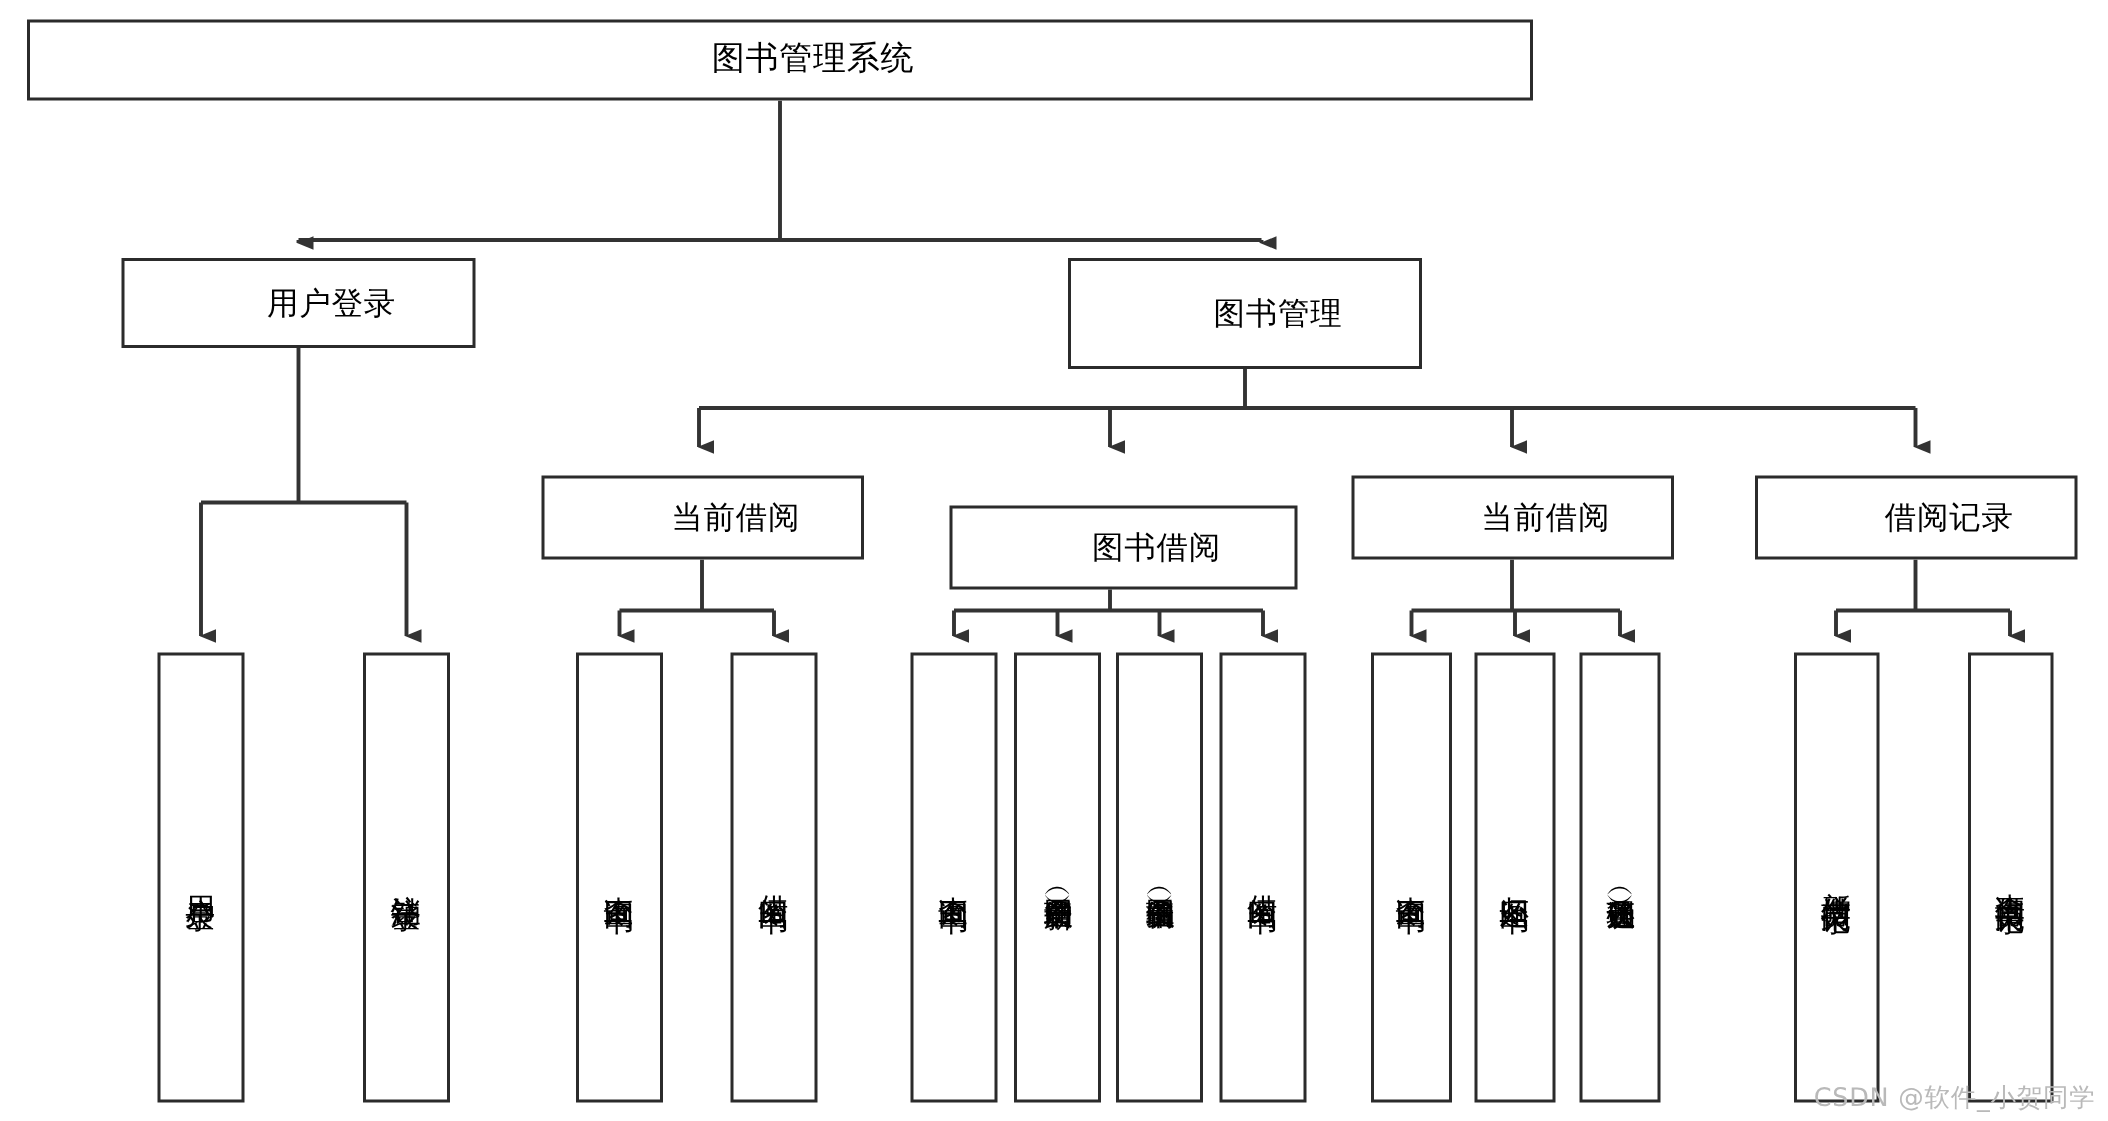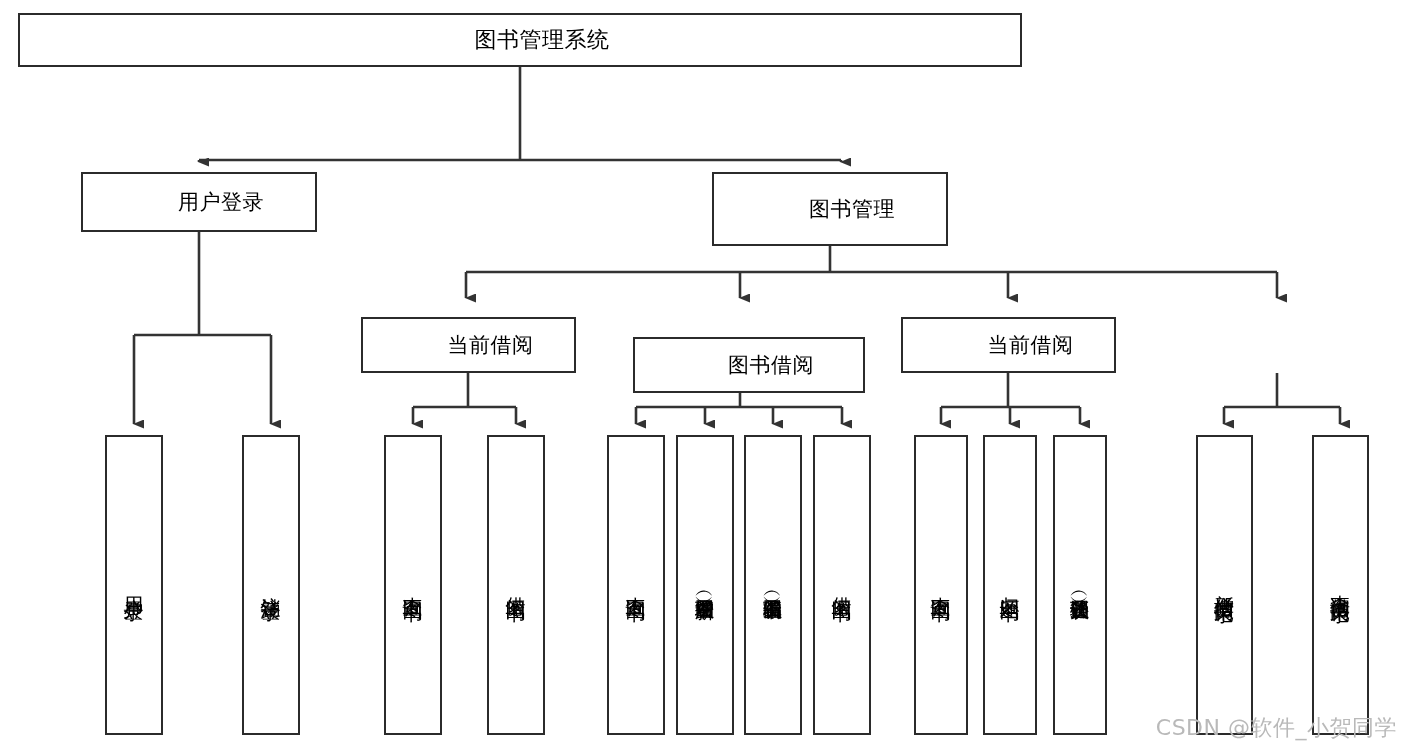--- a/index.html
+++ b/index.html
@@ -58,21 +58,21 @@
     letter-spacing: 2px;
   }
   .node.v.tight .vtext {
     letter-spacing: 0px;
     font-size: 19px;
   }
   .watermark {
     position: absolute;
     right: 8px;
     bottom: 4px;
-    font-size: 22px;
+    font-size: 17px;
     color: #b9b9b9;
     white-space: nowrap;
     letter-spacing: 0.5px;
   }
 </style>
 </head>
 <body>
 
 <div id="canvas">
 
@@ -139,20 +139,23 @@
 
   <div class="node h" style="left:361px; top:317px; width:215px; height:56px;">
     <span>当前借阅</span>
   </div>
   <div class="node h" style="left:633px; top:317px; width:232px; height:56px;margin-top:20px;">
     <span>图书借阅</span>
   </div>
   <div class="node h" style="left:901px; top:317px; width:215px; height:56px;">
     <span>当前借阅</span>
   </div>
+  <div class="node h" style="left:1170px; top:317px; width:215px; height:56px;">
+    <span>借阅记录</span>
+  </div>
 
   <div class="node v" style="left:105px; top:435px; width:58px; height:300px;">
     <span class="vtext">用户登录</span>
   </div>
   <div class="node v" style="left:242px; top:435px; width:58px; height:300px;">
     <span class="vtext">注销登录</span>
   </div>
 
   <div class="node v" style="left:384px; top:435px; width:58px; height:300px;">
     <span class="vtext">查询图书</span>

